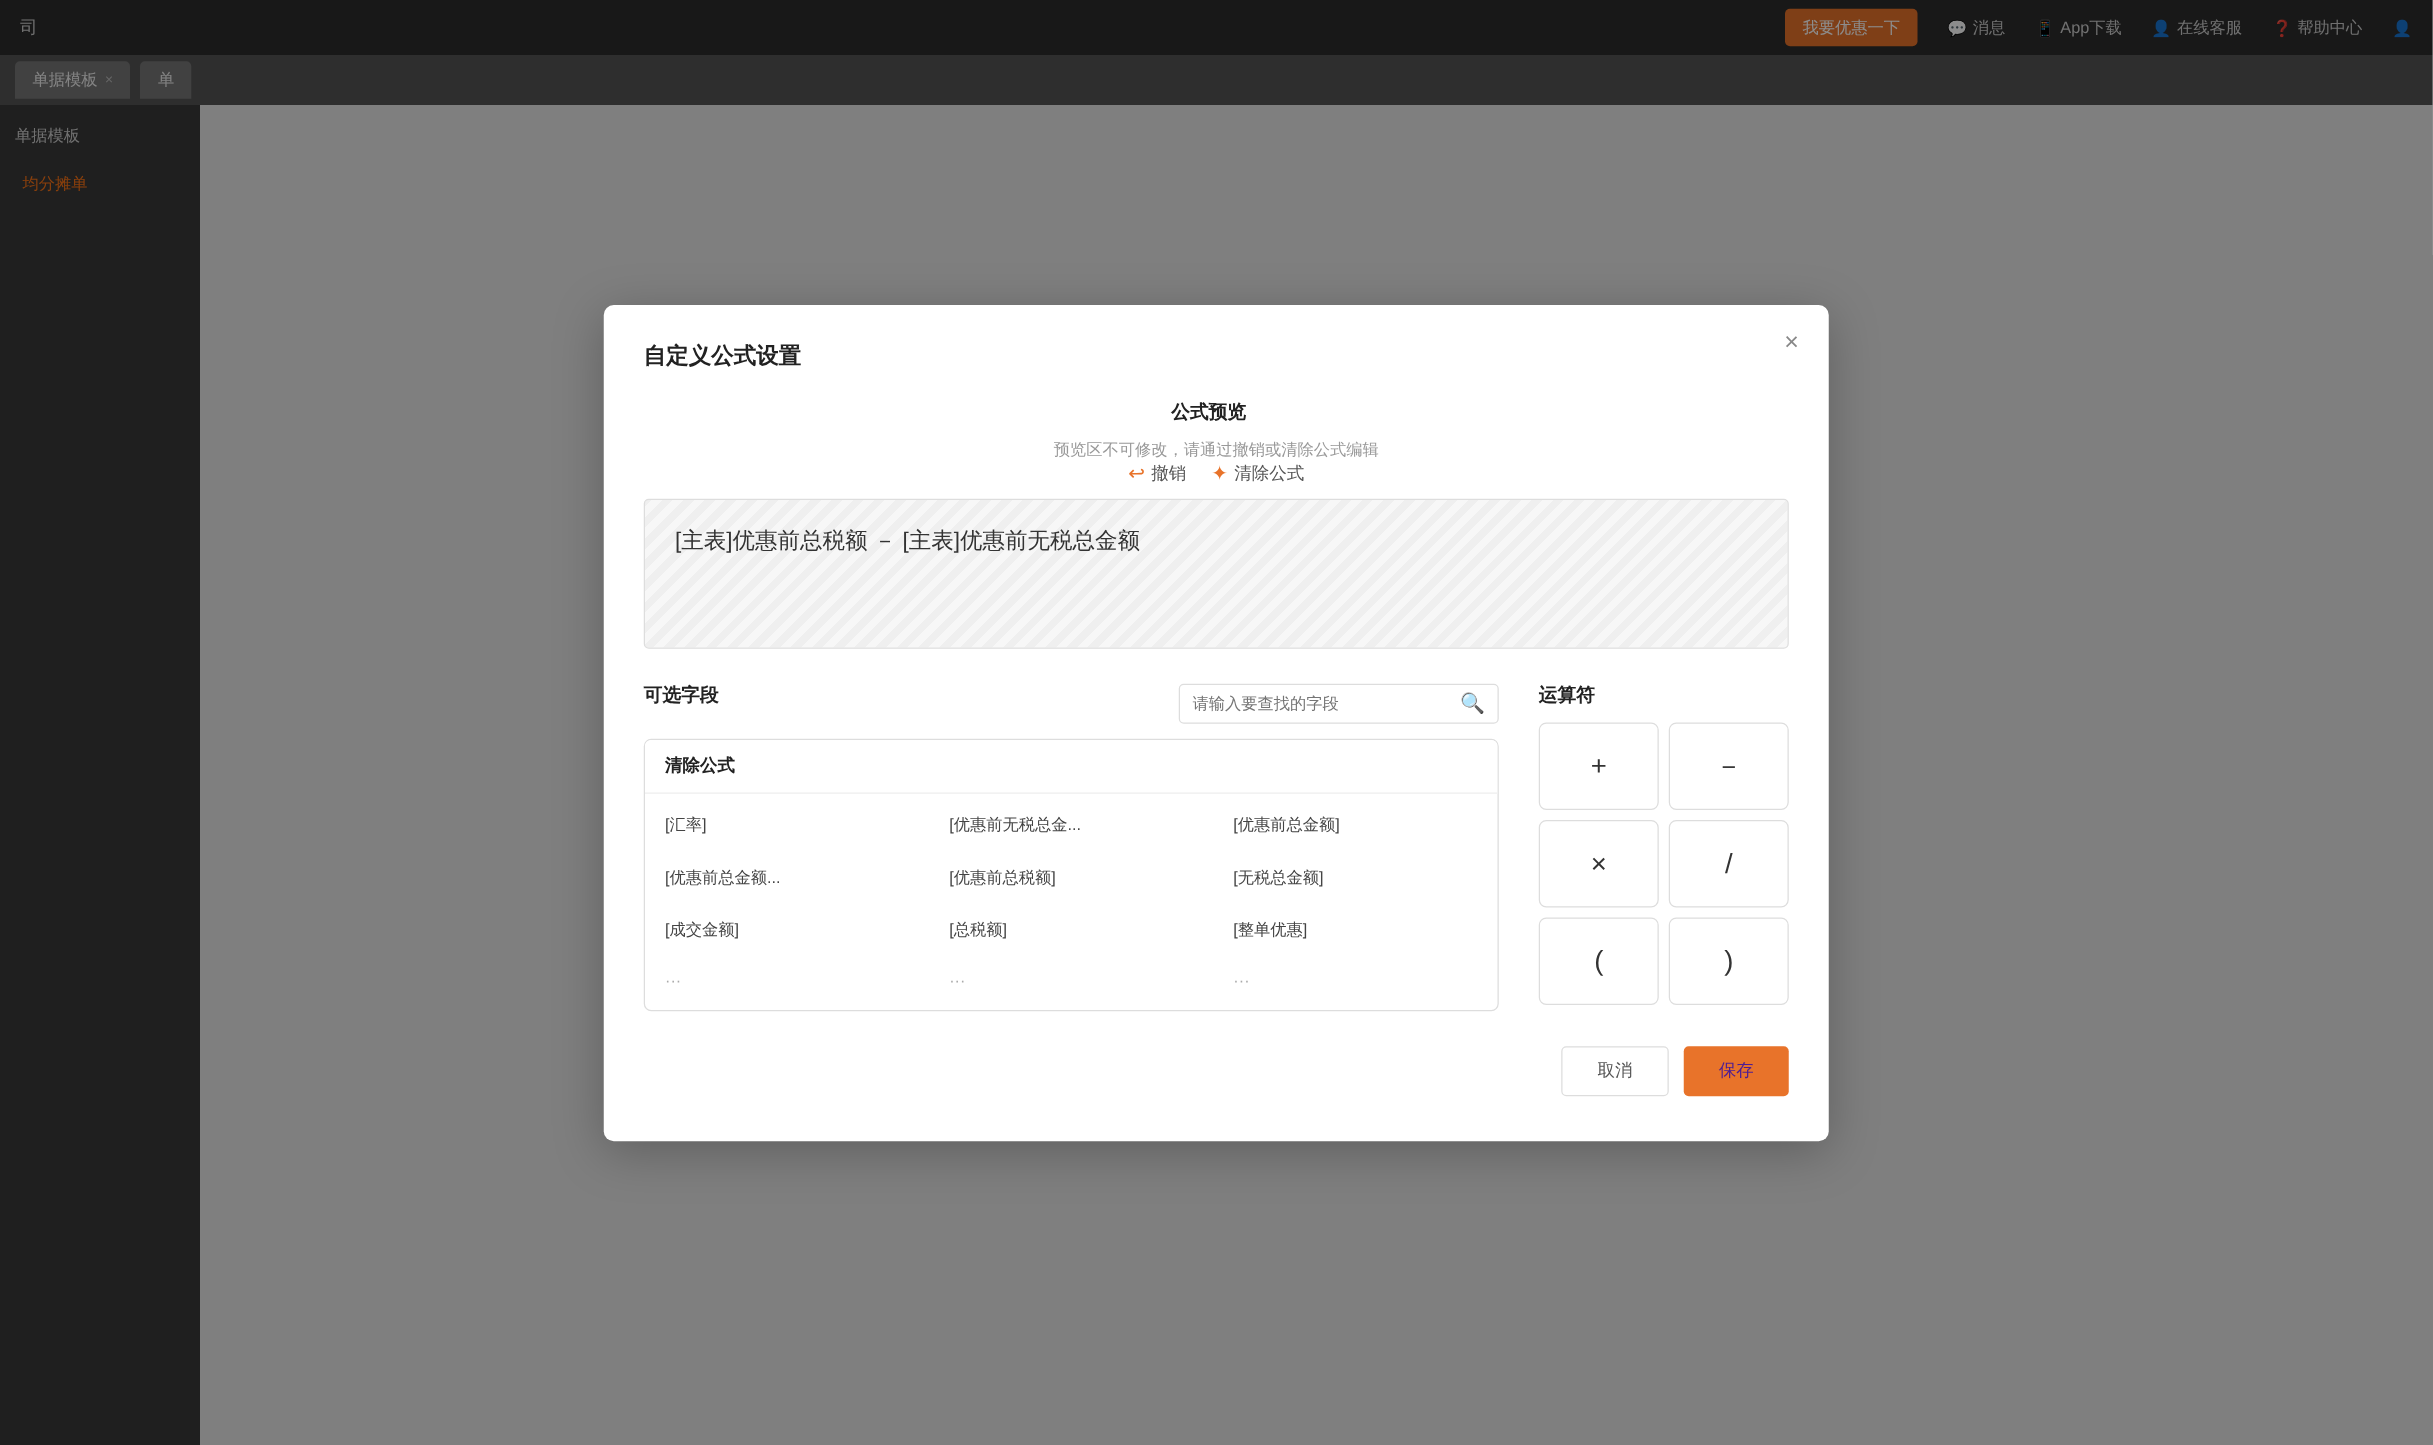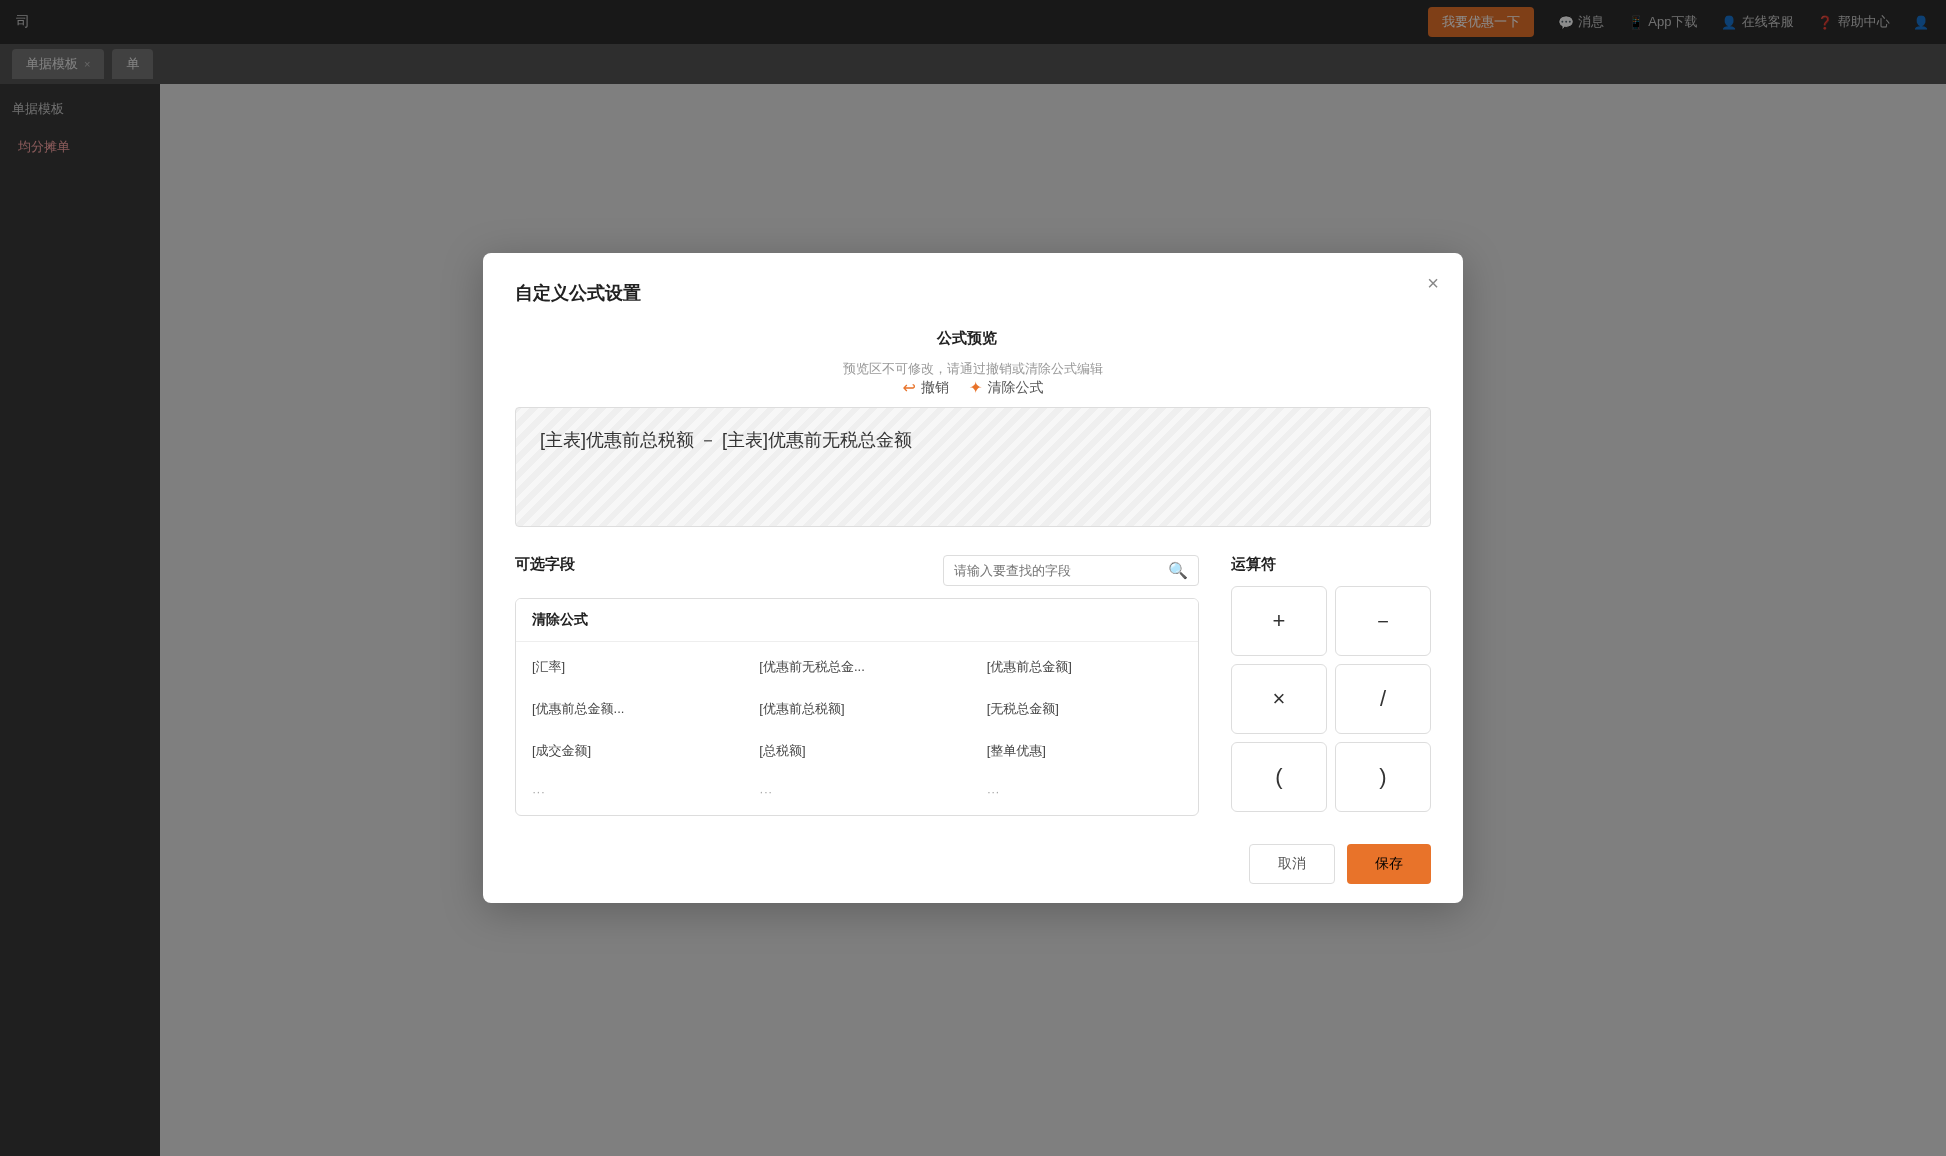--- a/index.html
+++ b/index.html
@@ -93,21 +93,21 @@
       bottom: 0;
       background: #3a3a3a;
       padding: 16px 12px;
     }
     .sidebar-title {
       color: #ccc;
       font-size: 13px;
       margin-bottom: 12px;
     }
     .sidebar-item-label {
-      color: #fca5a5;
+      color: #f97316;
       font-size: 13px;
       padding: 8px 6px;
       cursor: pointer;
     }
 
     
     .content-area {
       position: absolute;
       top: 84px; left: 160px;
       right: 0; bottom: 0;
@@ -124,21 +124,21 @@
       justify-content: center;
     }
 
     
     .dialog {
       background: #fff;
       border-radius: 8px;
       width: 980px;
       max-height: 820px;
       position: relative;
-      padding: 28px 32px 19px 32px;
+      padding: 28px 32px 36px 32px;
       box-shadow: 0 8px 40px rgba(0,0,0,0.25);
     }
 
     .dialog-title {
       font-size: 18px;
       font-weight: 600;
       color: #222;
       margin-bottom: 24px;
     }
 
@@ -339,21 +339,21 @@
       font-size: 14px;
       color: #555;
       cursor: pointer;
     }
     .btn-save {
       padding: 10px 28px;
       border: none;
       border-radius: 4px;
       background: #e8732a;
       font-size: 14px;
-      color: #000000;
+      color: #4c1d95;
       cursor: pointer;
       font-weight: 500;
     }
 
     
     .fields-table-container::-webkit-scrollbar {
       width: 6px;
     }
     .fields-table-container::-webkit-scrollbar-track {
       background: #f5f5f5;

